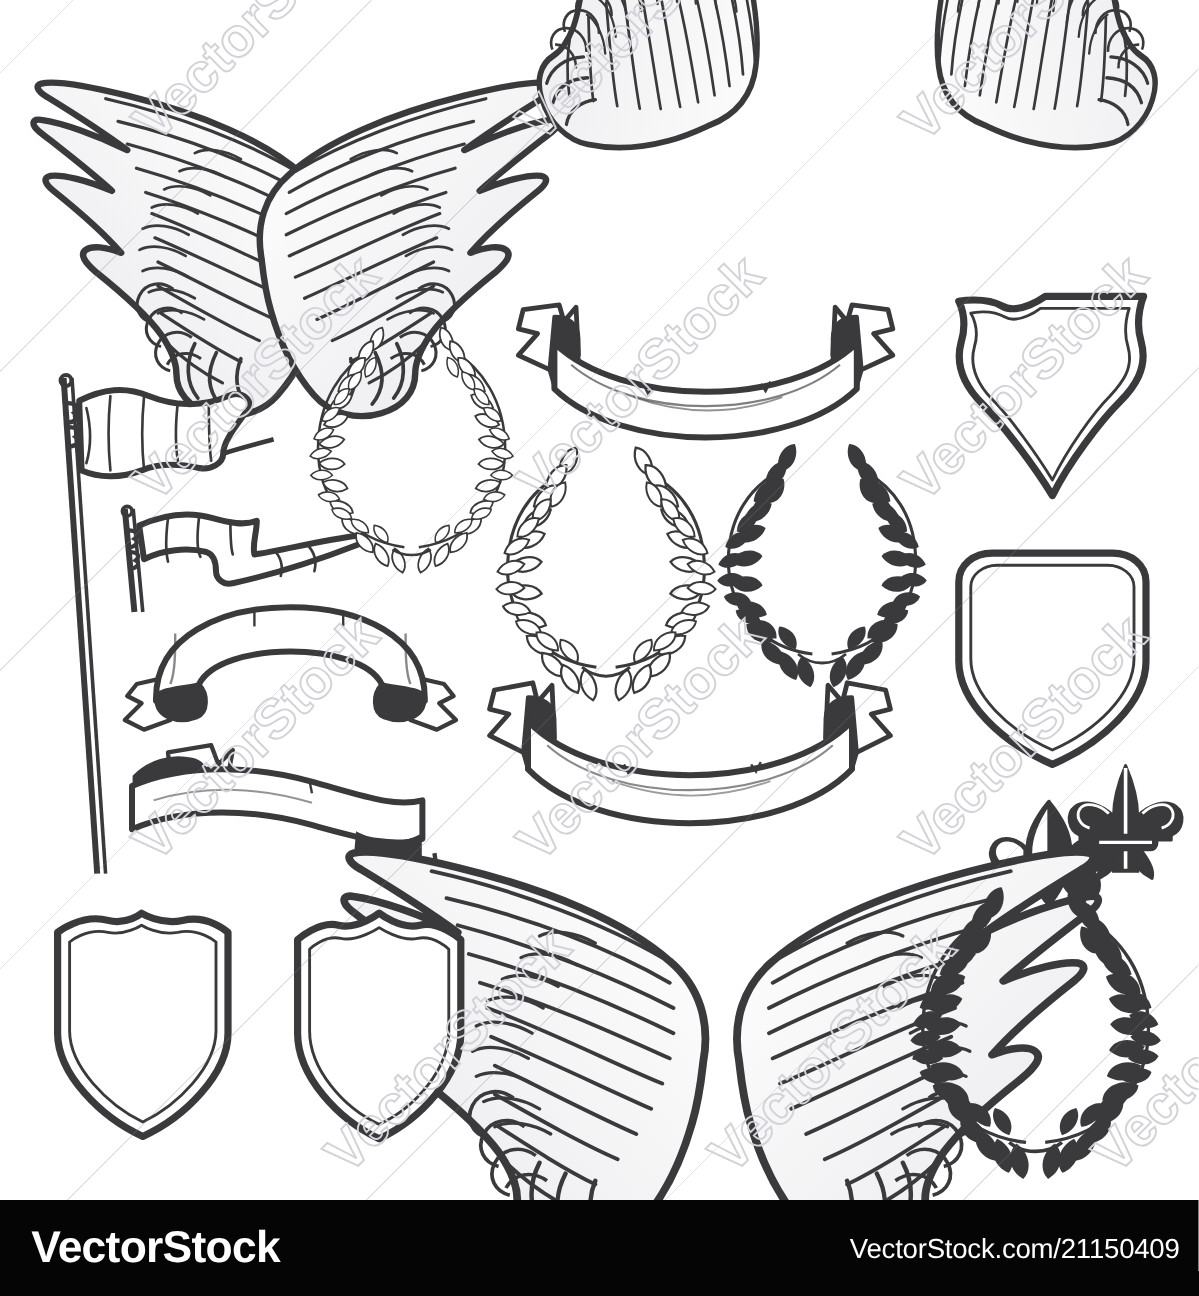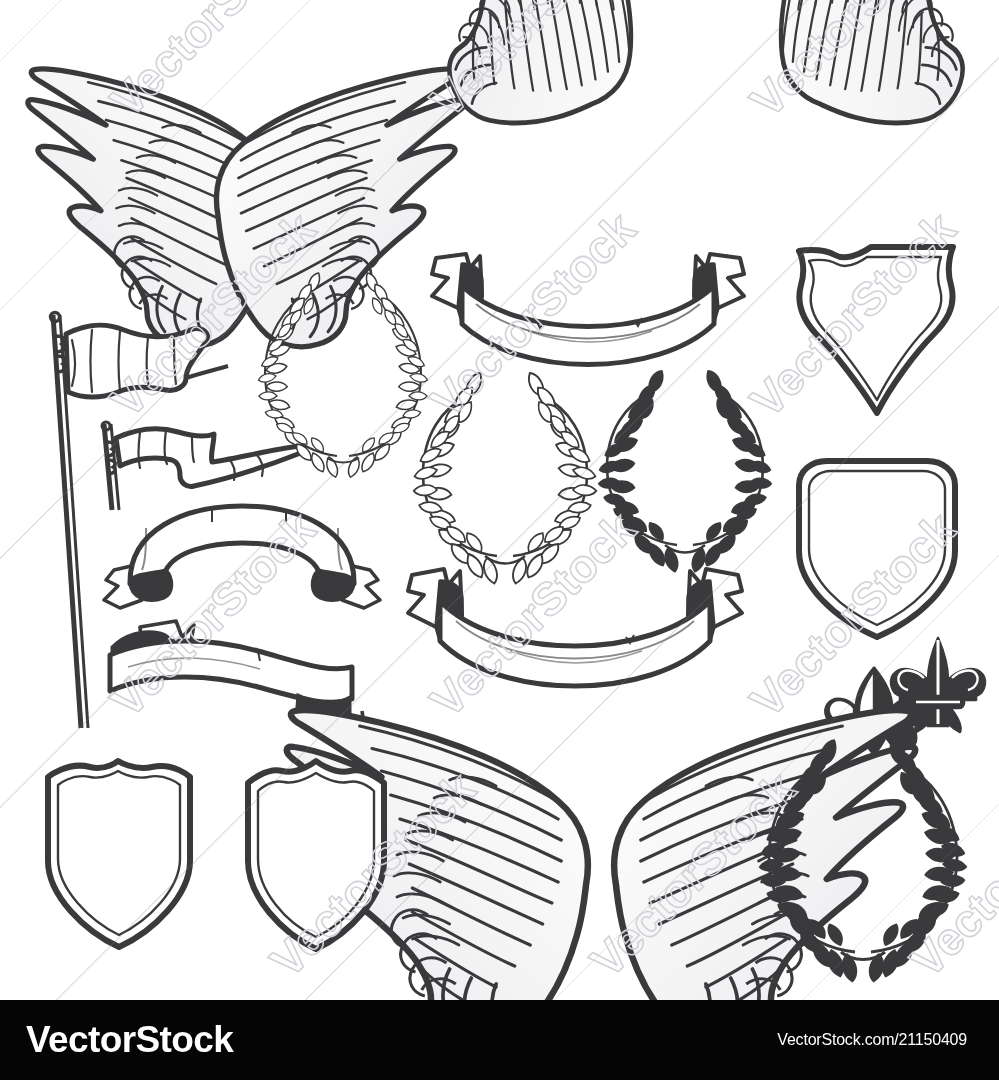--- a/index.html
+++ b/index.html
@@ -62,24 +62,24 @@
   #brand {
     color: #ffffff;
     font-size: 37px;
     font-weight: 700;
     letter-spacing: -0.6px;
     margin-left: 26px;
     font-family: "Liberation Sans", sans-serif;
   }
   #credit {
     color: #ffffff;
-    font-size: 16px;
+    font-size: 23px;
     font-weight: 400;
     letter-spacing: -0.2px;
-    margin-right: 32px;
+    margin-right: 16px;
     font-family: "Liberation Sans", sans-serif;
   }
 </style>
 </head>
 <body>
 
 <div id="page">
 
   <div id="canvas">
 

